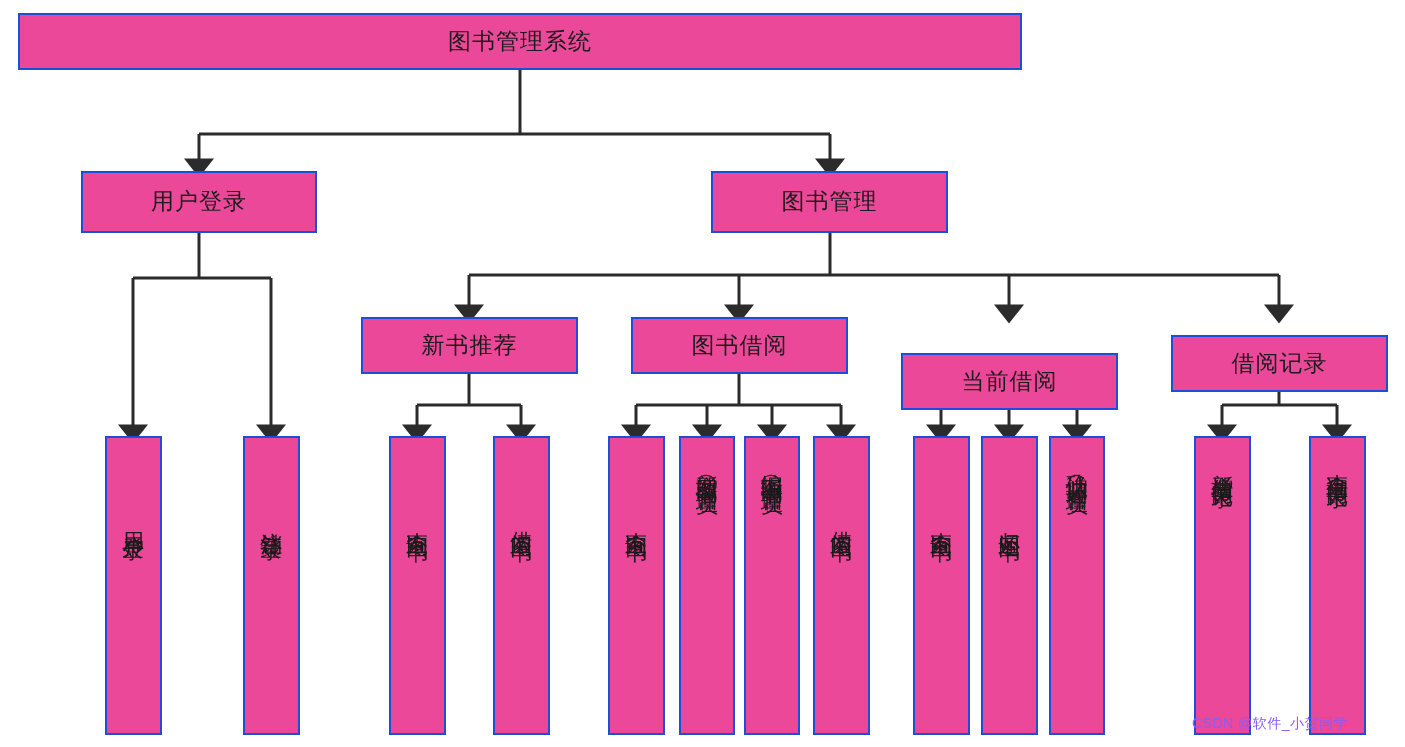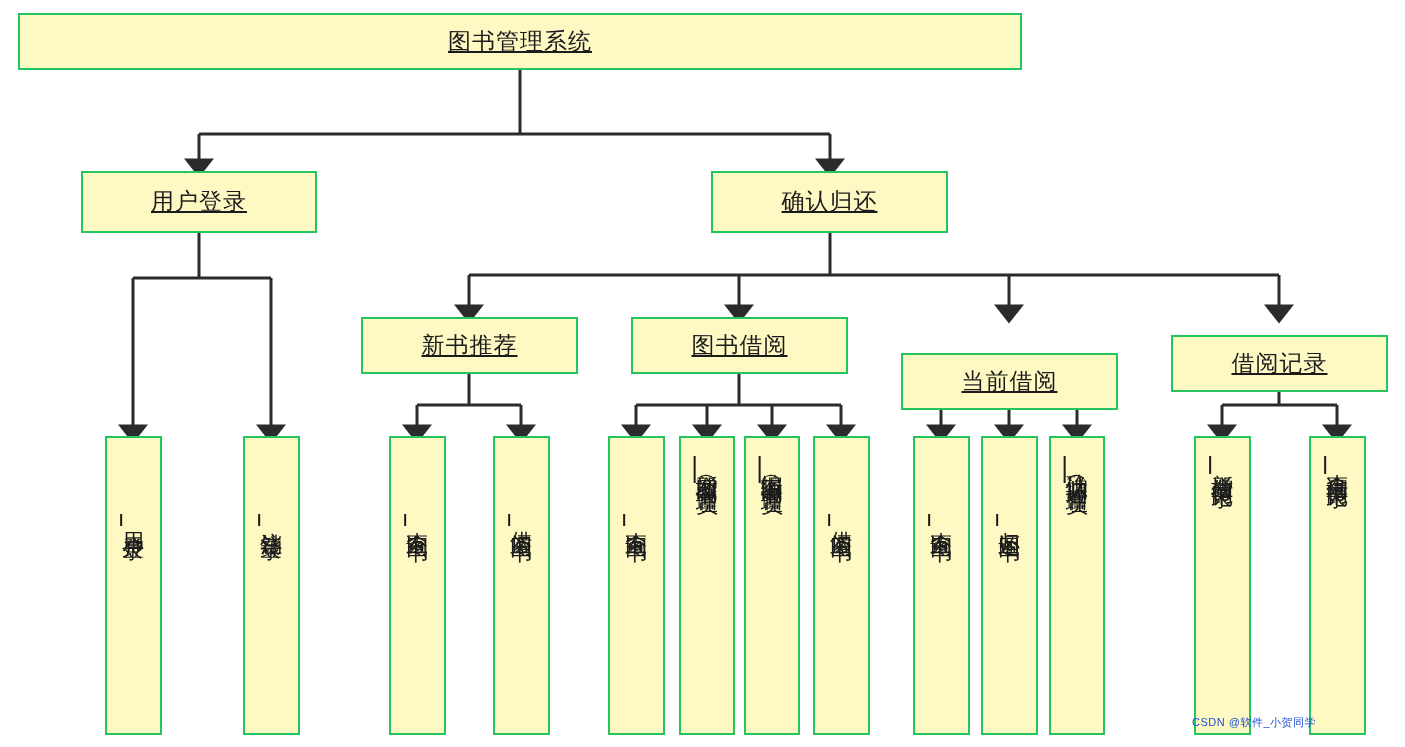--- a/index.html
+++ b/index.html
@@ -21,27 +21,26 @@
     position: absolute;
     left: 0;
     top: 0;
     width: 1405px;
     height: 747px;
     pointer-events: none;
   }
   .node {
     position: absolute;
     box-sizing: border-box;
-    background: #fef9c3;
-    border: 2px solid #22c55e;
+    background: #ec4899;
+    border: 2px solid #1d4ed8;
     display: flex;
     align-items: center;
     justify-content: center;
     color: #1b1b1b;
-    text-decoration: underline;
   }
   .node.horizontal {
     font-size: 23px;
     letter-spacing: 1px;
   }
   .node.horizontal .label {
     white-space: nowrap;
     line-height: 1.1;
   }
   .node.vertical {
@@ -58,22 +57,22 @@
     white-space: nowrap;
   }
   .node.vertical.mid .label {
     padding-top: 62px;
   }
   .node.vertical.tall .label {
     padding-top: 4px;
   }
   .watermark {
     position: absolute;
-    font-size: 11px;
-    color: #1d4ed8;
+    font-size: 14px;
+    color: #8b5cf6;
     white-space: nowrap;
     letter-spacing: 0.5px;
   }
 </style>
 </head>
 <body>
 
 <div id="canvas">
 
   <svg class="edges" viewBox="0 0 1405 747">
@@ -127,21 +126,21 @@
   </svg>
 
   <div class="node horizontal" style="left:18px; top:13px; width:1004px; height:57px;">
     <span class="label">图书管理系统</span>
   </div>
 
   <div class="node horizontal" style="left:81px; top:171px; width:236px; height:62px;">
     <span class="label">用户登录</span>
   </div>
   <div class="node horizontal" style="left:711px; top:171px; width:237px; height:62px;">
-    <span class="label">确认归还</span>
+    <span class="label">图书管理</span>
   </div>
 
   <div class="node horizontal" style="left:361px; top:317px; width:217px; height:57px;text-align:right;">
     <span class="label">新书推荐</span>
   </div>
   <div class="node horizontal" style="left:631px; top:317px; width:217px; height:57px;">
     <span class="label">图书借阅</span>
   </div>
   <div class="node horizontal" style="left:901px; top:317px; width:217px; height:57px;margin-top:36px;">
     <span class="label">当前借阅</span>

